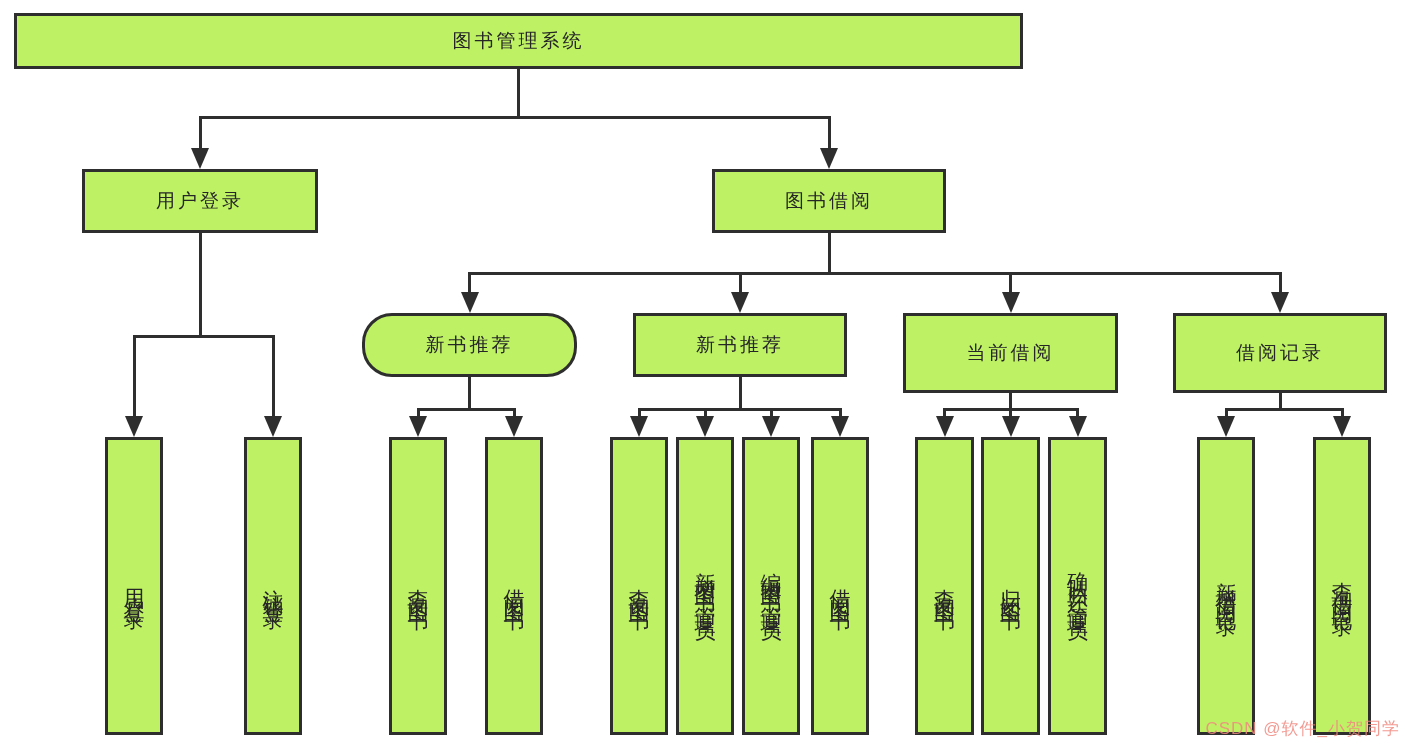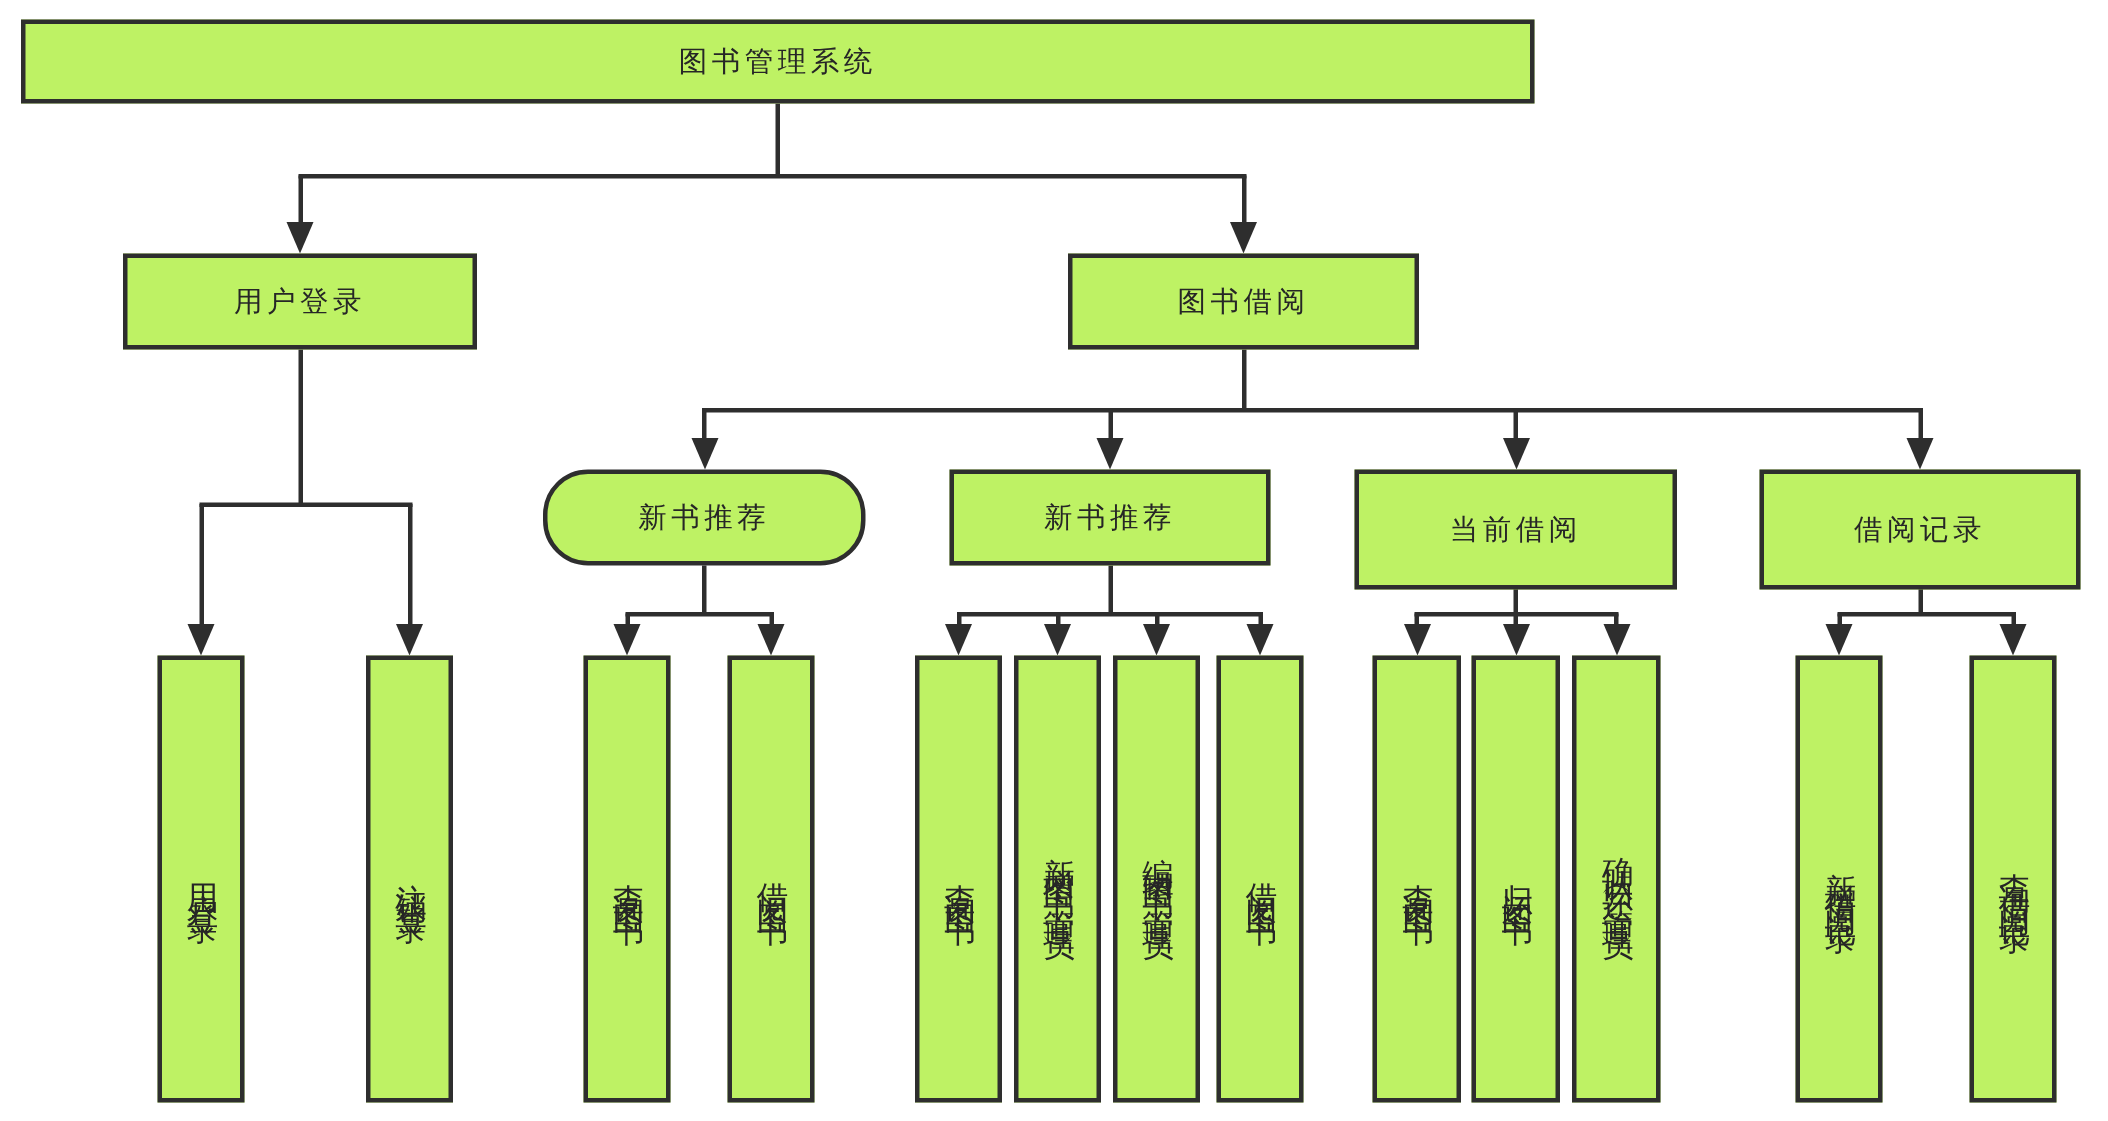--- a/index.html
+++ b/index.html
@@ -61,20 +61,21 @@
     color: var(--wm, rgba(240, 138, 128, 0.85));
     opacity: 0.85;
     z-index: 5;
     white-space: nowrap;
   }
 </style>
 </head>
 <body>
 
 <div id="stage" style="--line: #2e2e2e; --text: #262626; --bg: #ffffff; --wm: #f08a80;">
+  <span class="watermark">CSDN @软件_小贺同学</span>
 <div class="node hbox" style="left: 14px; top: 13px; width: 1009px; height: 56px;">
       <span class="label">图书管理系统</span>
     </div>
     <div class="line" style="left: 517px; top: 69px; width: 3px; height: 48px;"></div>
     <div class="line" style="left: 198.5px; top: 115.5px; width: 632px; height: 3px;"></div>
     <div class="line" style="left: 198.5px; top: 117px; width: 3px; height: 38px;"></div>
     <div class="arrow" style="left: 191px; top: 148px;"></div>
     <div class="node hbox" style="left: 82px; top: 169px; width: 236px; height: 64px;">
       <span class="label">用户登录</span>
     </div>

